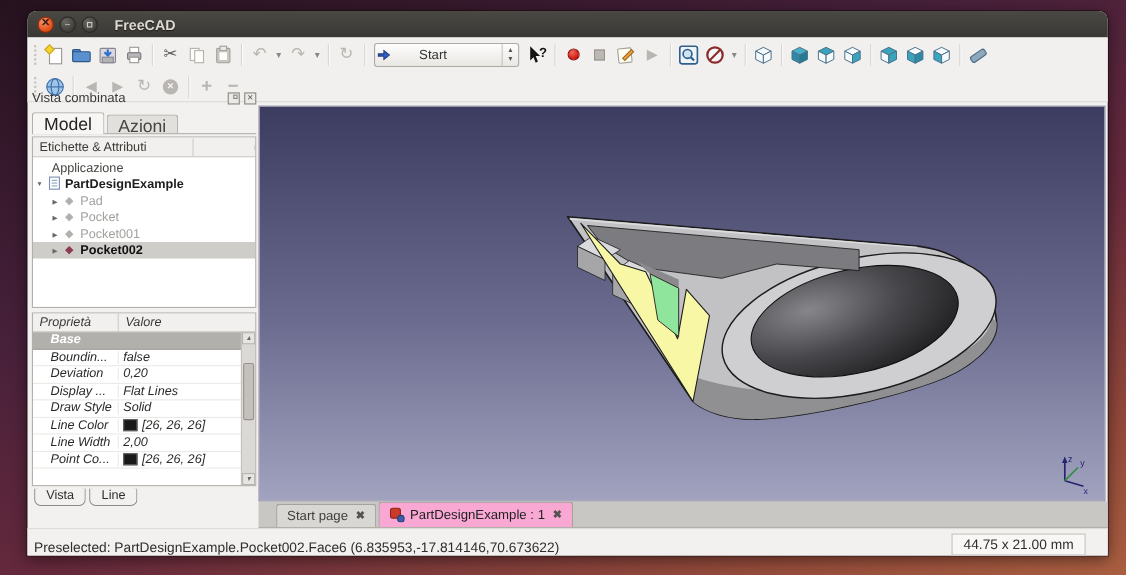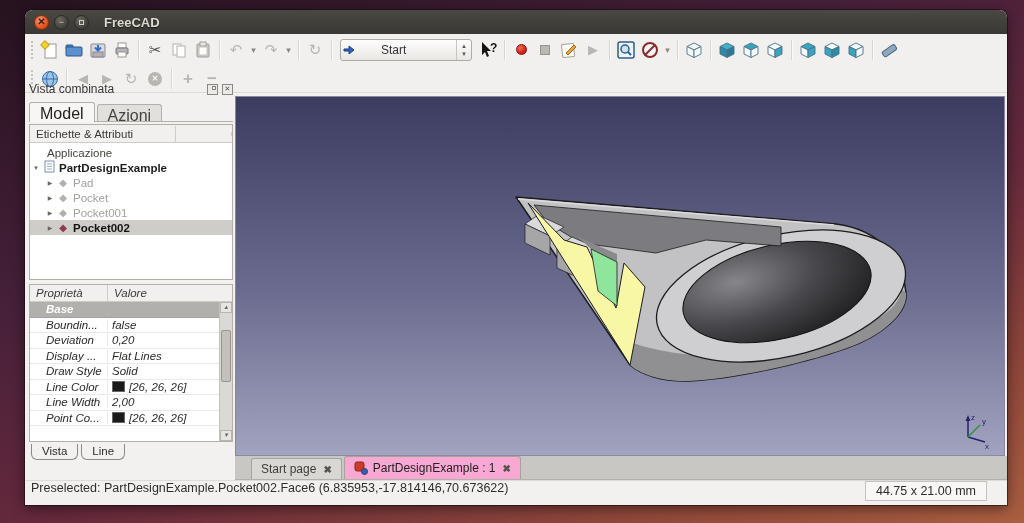--- a/index.html
+++ b/index.html
@@ -126,21 +126,21 @@
     border-bottom:1px solid #b3b0aa; }
   .mtab { display:flex; align-items:center; padding:3px 9px; font-size:12px;
     border:1px solid #a6a39e; border-bottom:none; border-radius:3px 3px 0 0; margin-right:2px; }
   .mtab.inactive { background:#d9d7d3; height:21px; color:#3f3e3a; }
   .mtab.active { background:#f9a8d4; height:23px; color:#222; }
   .mclose { margin-left:7px; font-size:10px; color:#55534f; font-weight:bold; }
   .mtab .ticon { margin-right:5px; display:flex; }
 
   
   .statusbar { position:absolute; left:0; top:470px; width:982px; height:25px;
-    background:#f2f1ef; border-top:1px solid #dddbd7; display:flex; align-items:flex-start;
+    background:#f2f1ef; border-top:1px solid #dddbd7; display:flex; align-items:flex-end;
     padding:0 6px; }
   .smsg { flex:1; color:#2f2e2c; font-size:12.5px; }
   .sdim { background:#f8f7f5; border:1px solid #c5c2bd; padding:2px 10px;
     margin-right:14px; color:#2f2e2c; font-size:12.5px; }
 </style>
 </head>
 <body>
 
 <div class="desktop">
  <div class="window">

